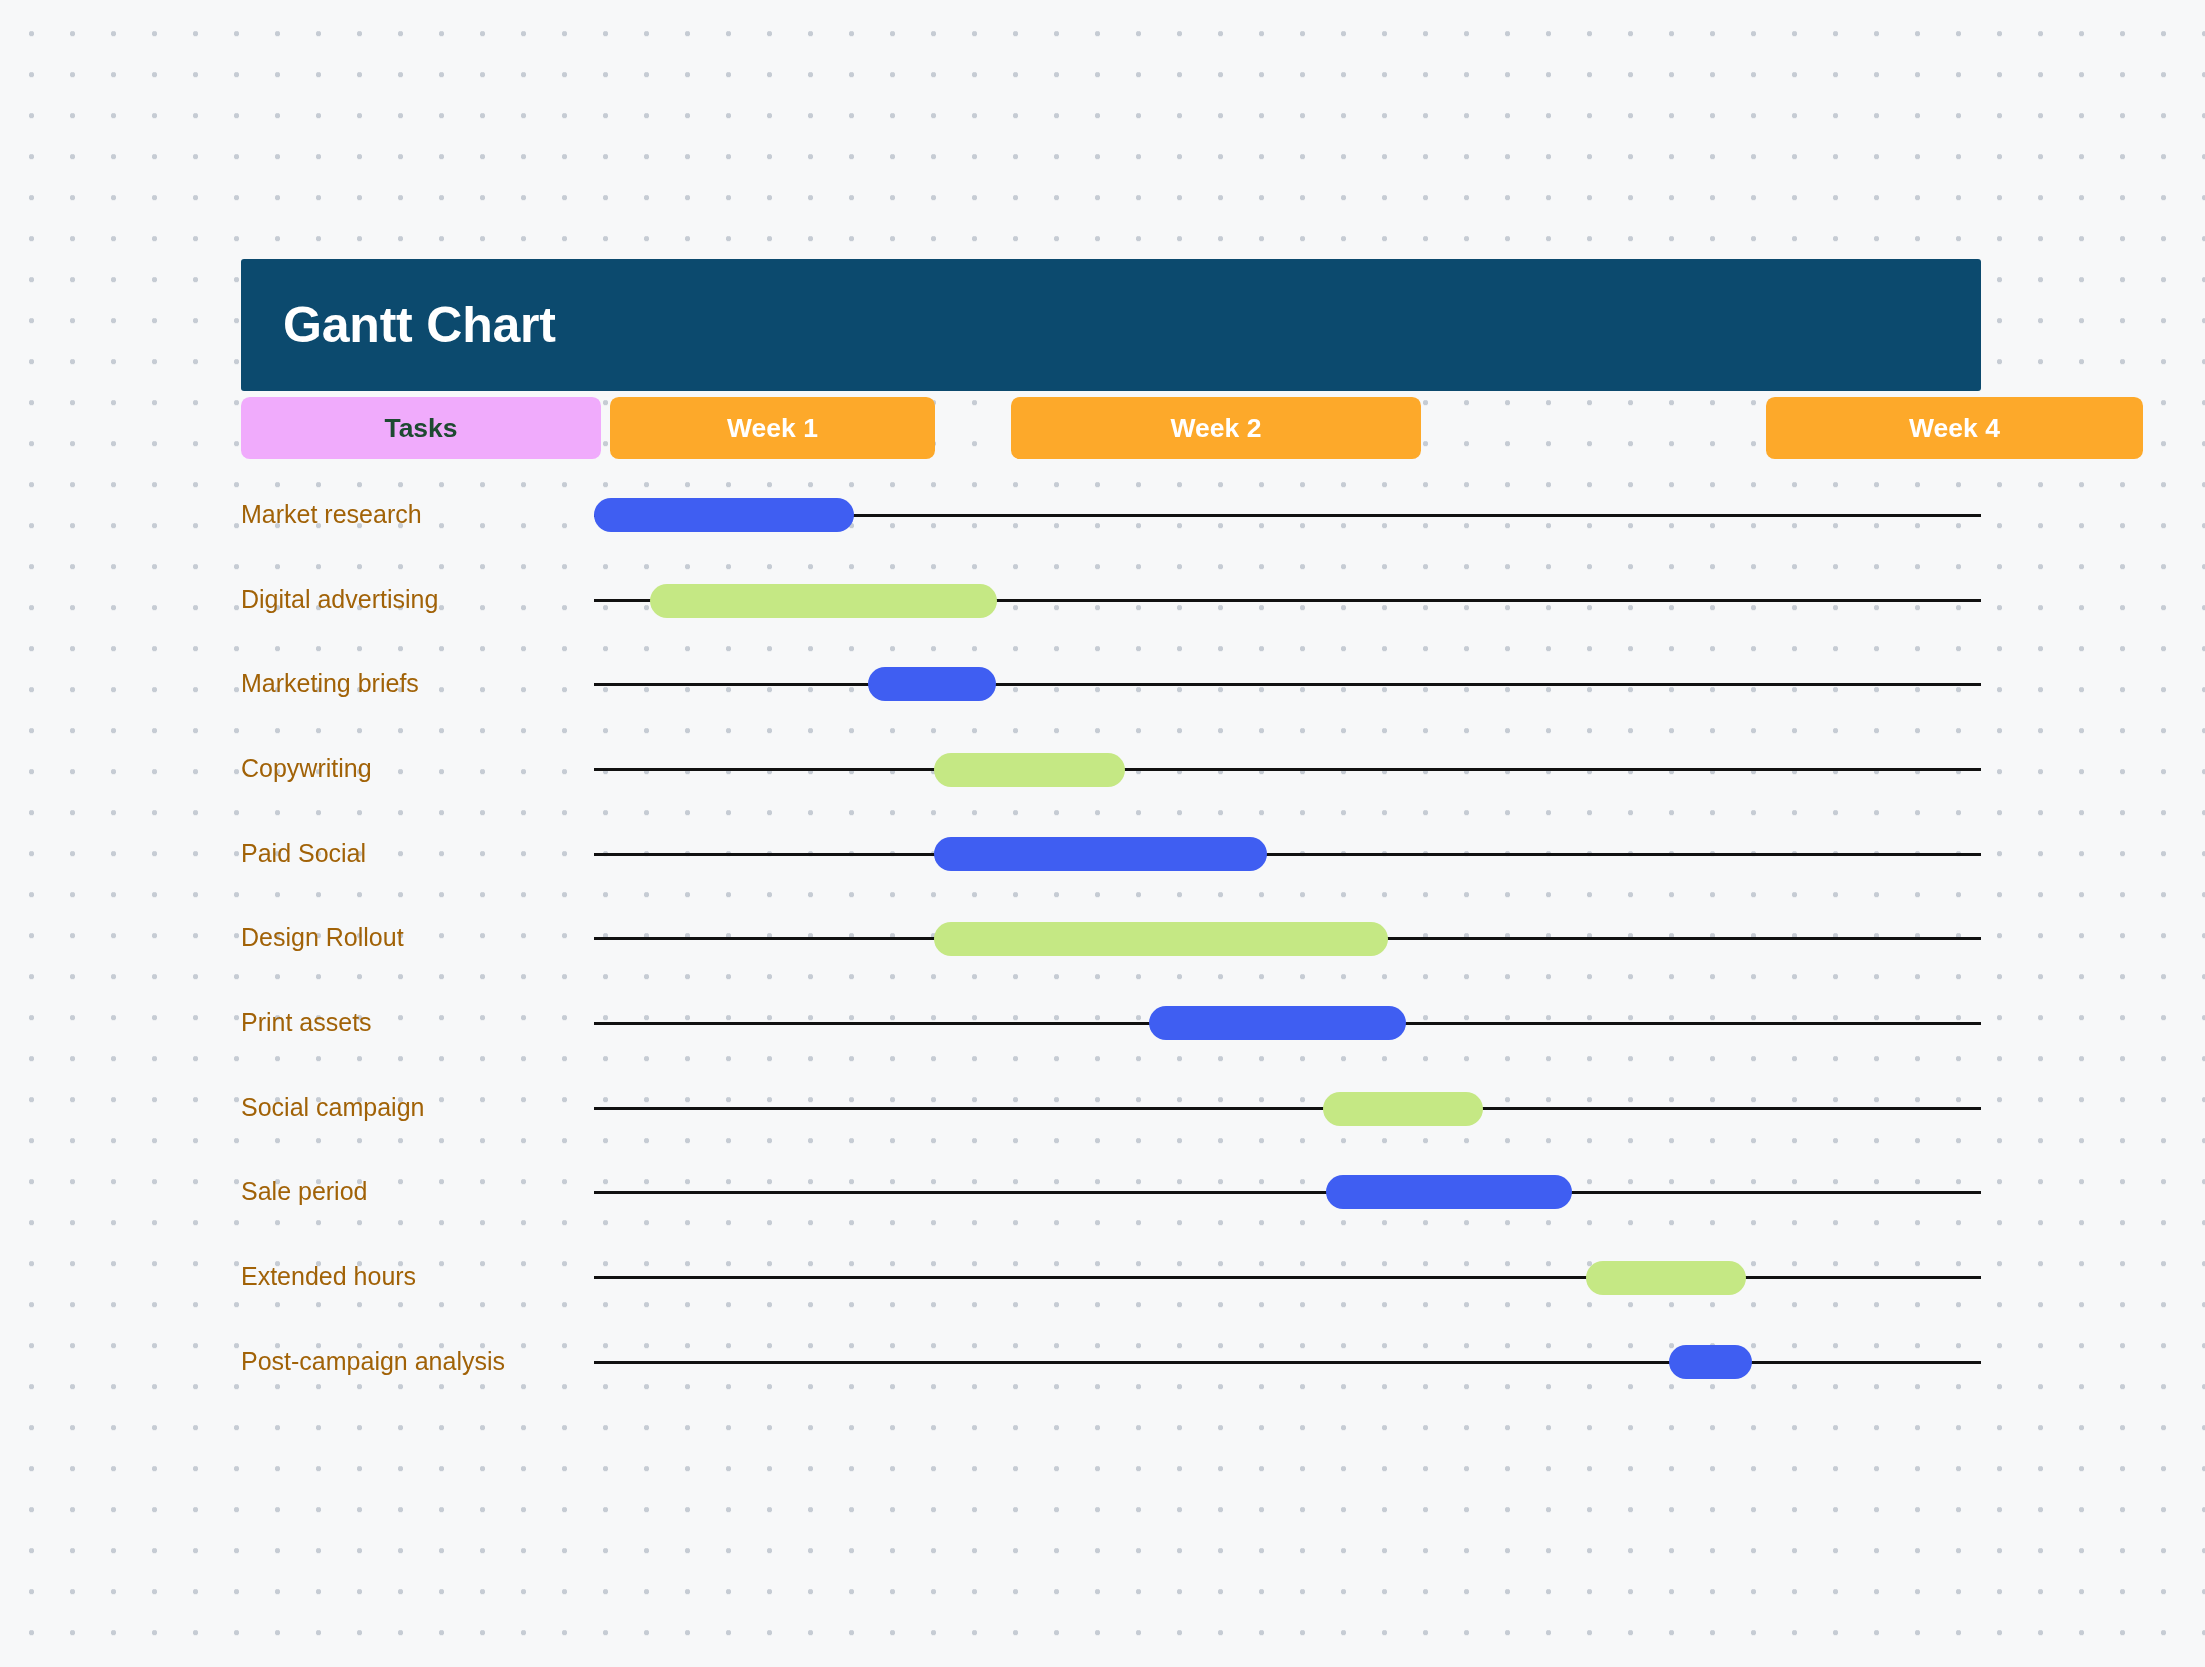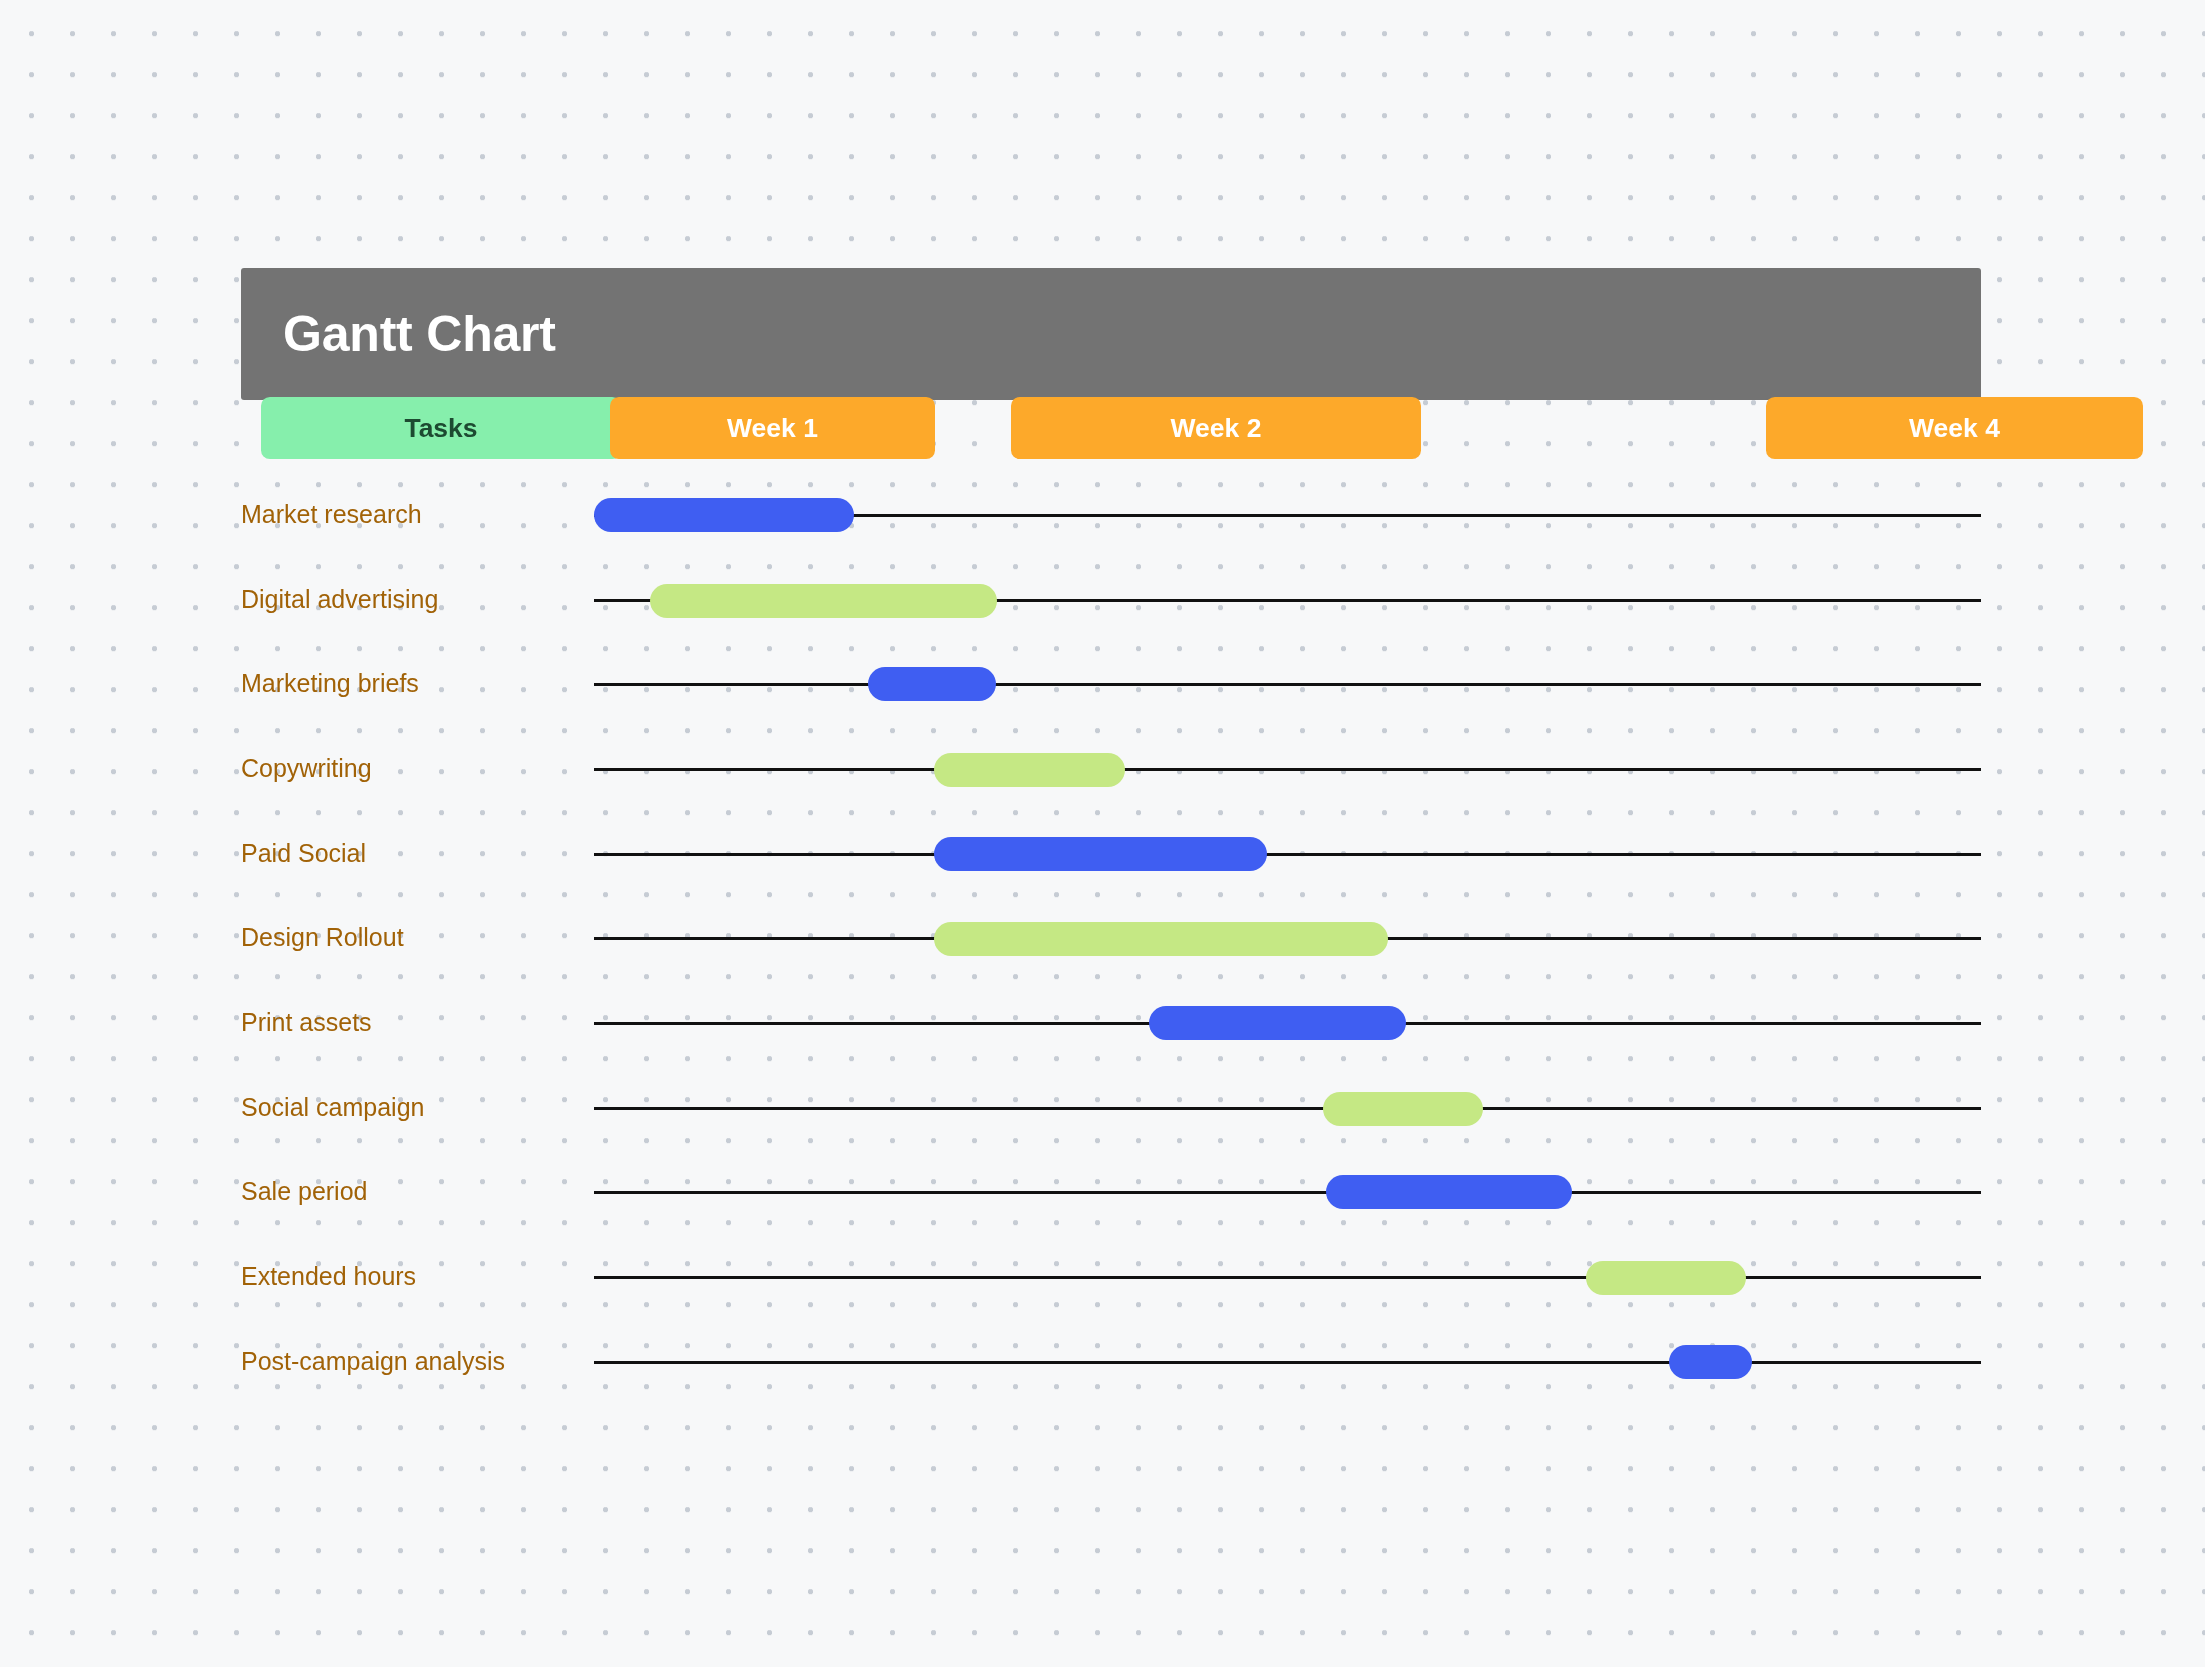--- a/index.html
+++ b/index.html
@@ -24,24 +24,24 @@
     left: 241px;
     top: 255px;
     width: 1740px;
     height: 1160px;
   }
 
   
   #title-banner {
     position: absolute;
     left: 0;
-    top: 13px;
+    top: 4px;
     width: 1740px;
     height: 132px;
-    background: #737373;
+    background: #0c4a6e;
     border-radius: 3px;
     box-sizing: border-box;
     display: flex;
     align-items: center;
     padding-left: 42px;
   }
   #title-text {
     color: #ffffff;
     font-size: 50px;
     font-weight: bold;
@@ -63,23 +63,22 @@
     height: 62px;
     border-radius: 8.8px;
     display: flex;
     align-items: center;
     justify-content: center;
     box-sizing: border-box;
     font-size: 26.5px;
     font-weight: bold;
   }
   .hdr-tasks {
-    background: #86efac;
+    background: #f0abfc;
     color: #1d4a31;
-    margin-left: 20px;
   }
   .hdr-week {
     background: #fda92a;
     color: #ffffff;
   }
 
   
   #rows-area {
     position: absolute;
     left: 0;

